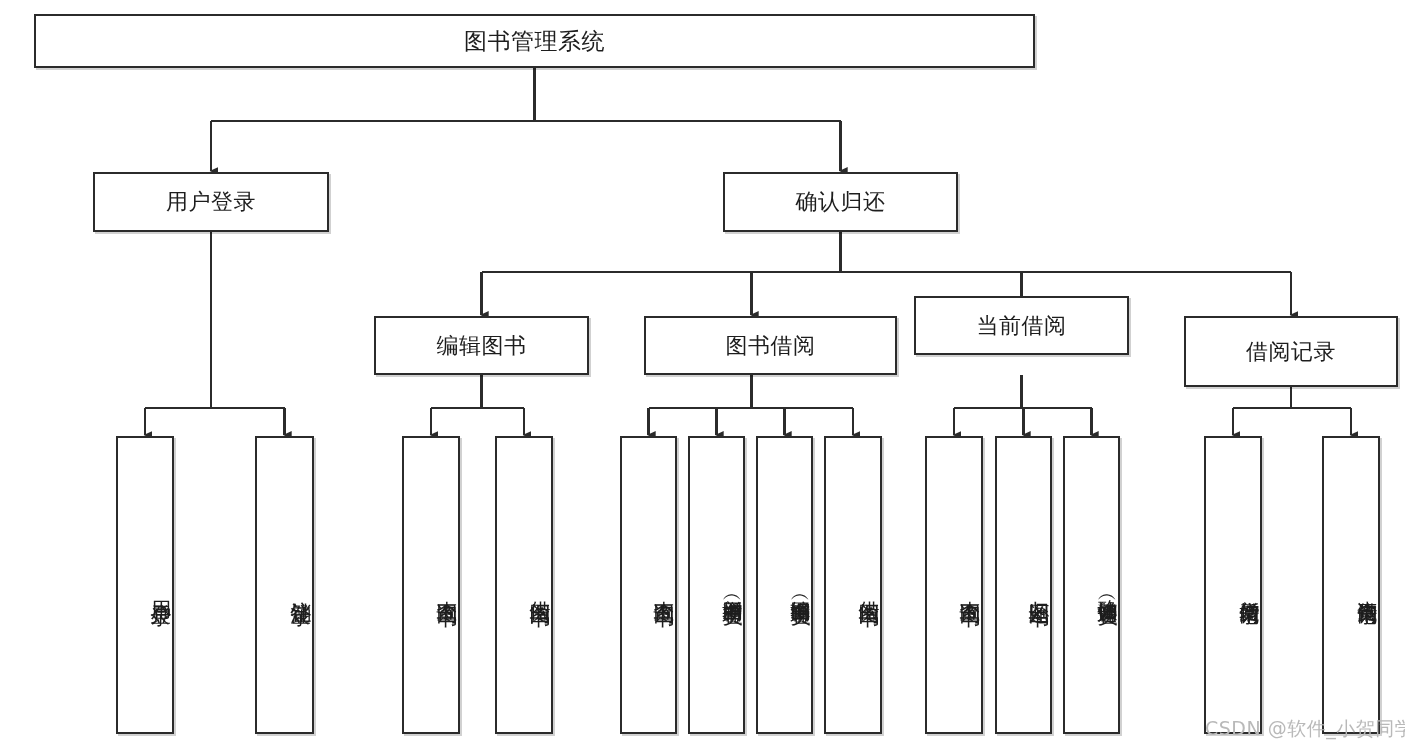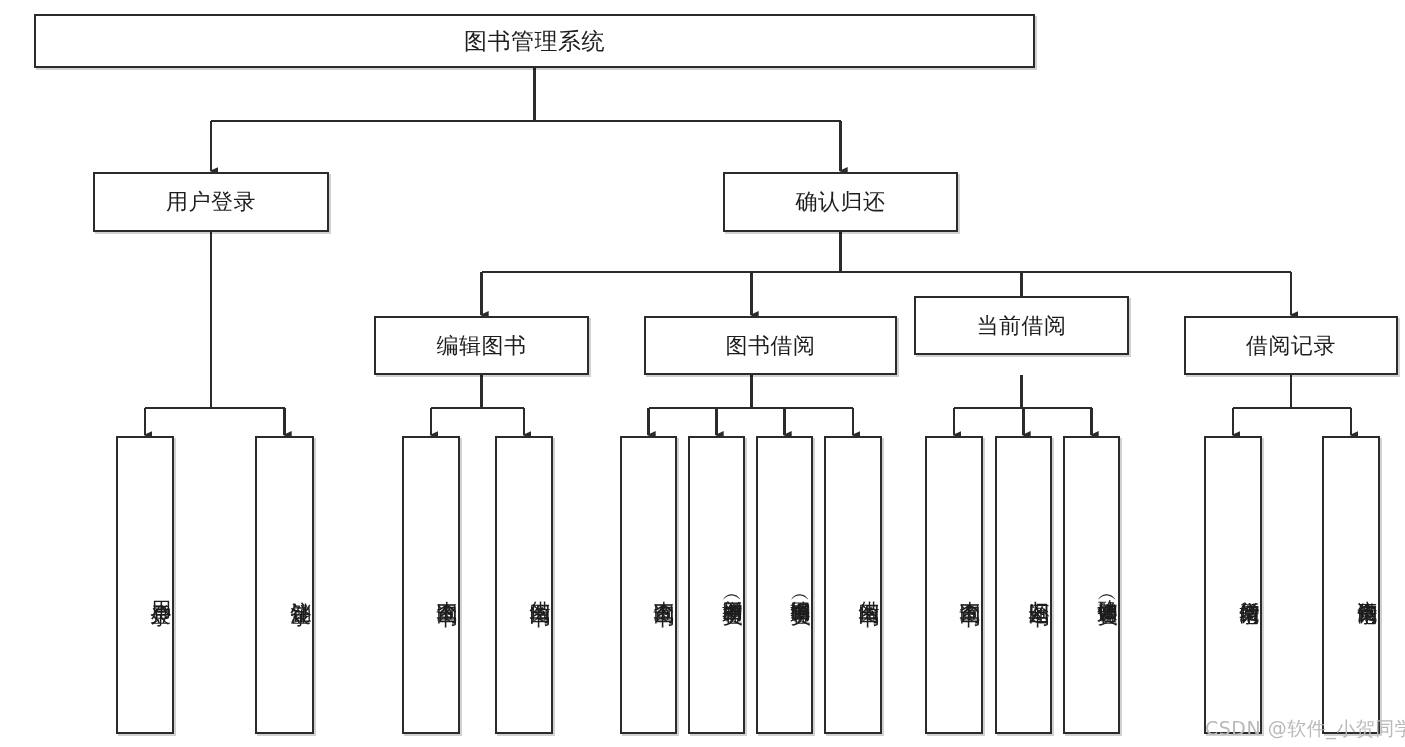--- a/index.html
+++ b/index.html
@@ -117,21 +117,21 @@
       </div>
       <div class="node-box h-node" style="left: 362px; top: 316px; width: 215px; height: 59px;">
         <span class="node-label">编辑图书</span>
       </div>
       <div class="node-box h-node" style="left: 632px; top: 316px; width: 253px; height: 59px;">
         <span class="node-label">图书借阅</span>
       </div>
       <div class="node-box h-node" style="left: 902px; top: 296px; width: 215px; height: 59px;">
         <span class="node-label">当前借阅</span>
       </div>
-      <div class="node-box h-node" style="left: 1172px; top: 316px; width: 214px; height: 59px;">
+      <div class="node-box h-node" style="left: 1172px; top: 316px; width: 214px; height: 71px;">
         <span class="node-label">借阅记录</span>
       </div>
       <div class="node-box v-node" style="left: 104px; top: 436px; width: 58px; height: 298px;">
         <span class="node-label">用户登录</span>
       </div>
       <div class="node-box v-node" style="left: 243px; top: 436px; width: 59px; height: 298px;">
         <span class="node-label">注销登录</span>
       </div>
       <div class="node-box v-node" style="left: 390px; top: 436px; width: 58px; height: 298px;">
         <span class="node-label">查询图书</span>

